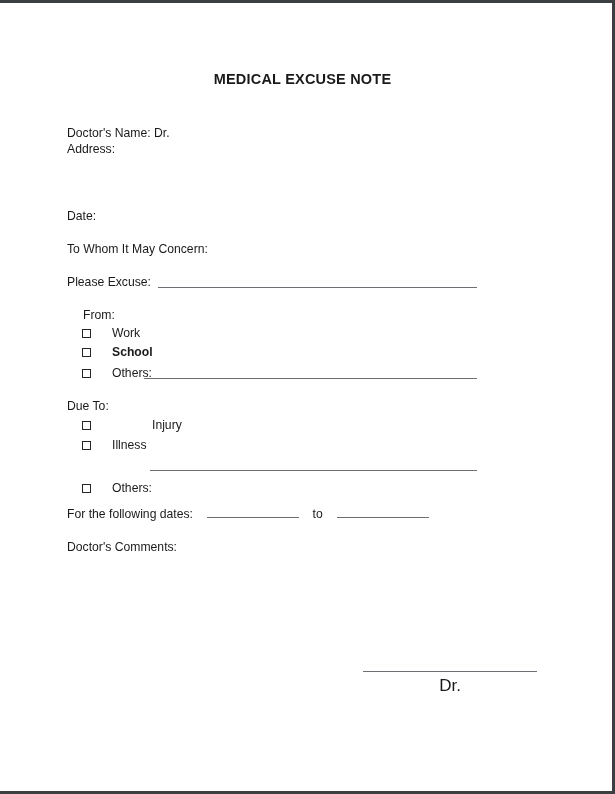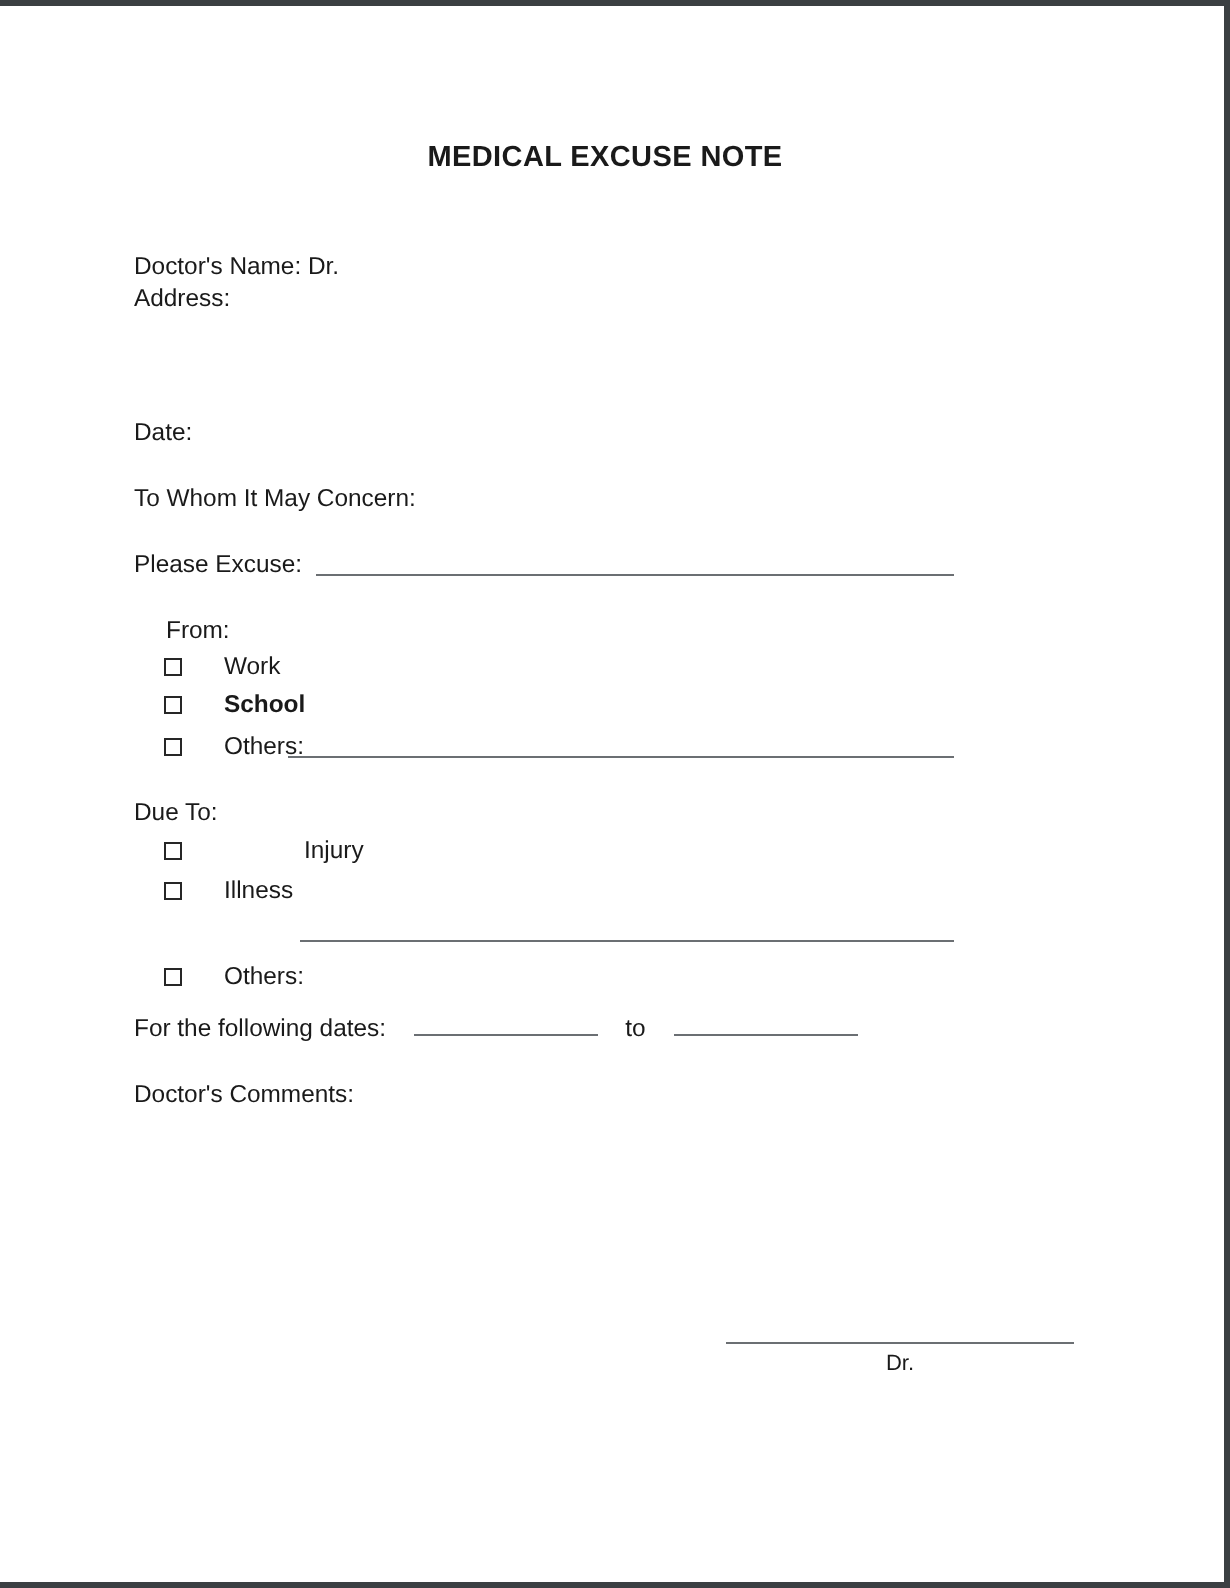--- a/index.html
+++ b/index.html
@@ -111,21 +111,21 @@
     width: 174px;
     height: 0;
     border-bottom: 1.4px solid #6b6f73;
   }
   .sig-caption {
     position: absolute;
     left: 363px;
     top: 676px;
     width: 174px;
     text-align: center;
-    font-size: 11px;
+    font-size: 17px;
   }
 
   .dates-row {
     position: absolute;
     left: 67px;
     top: 506px;
     font-size: 12.2px;
     line-height: 16px;
     white-space: nowrap;
   }

